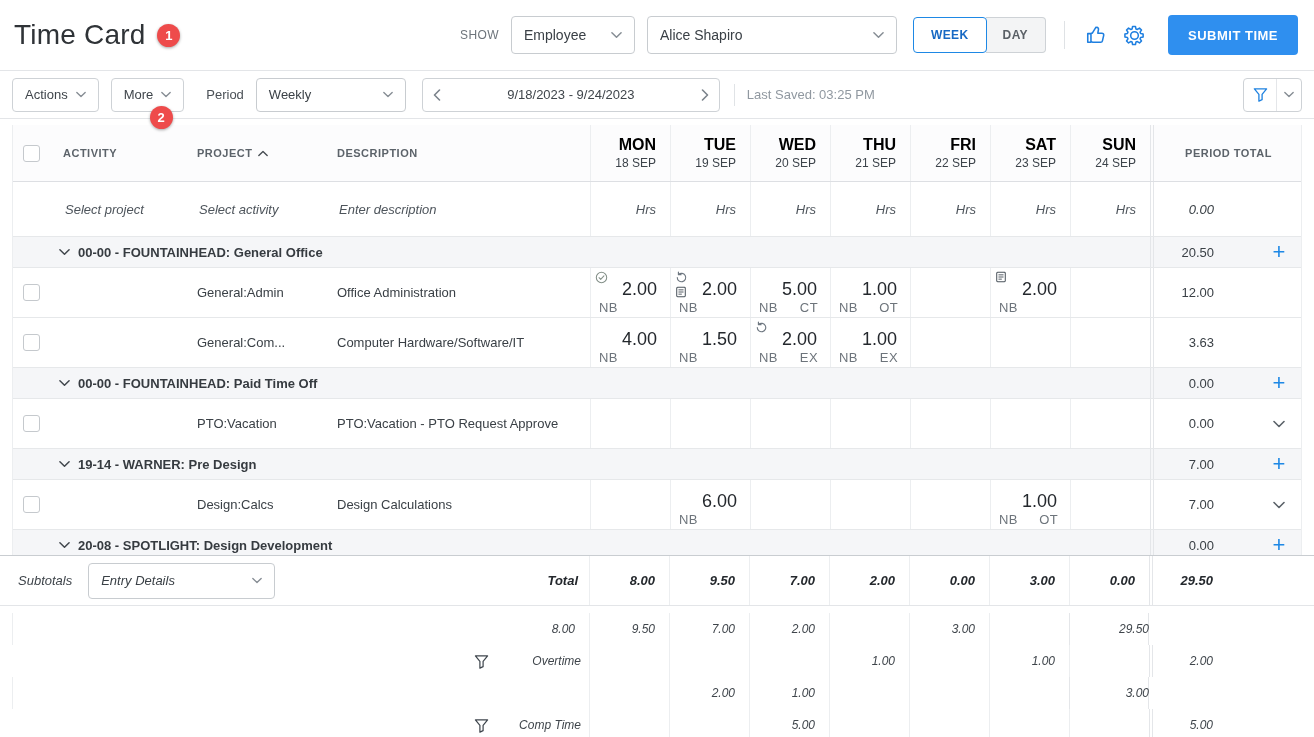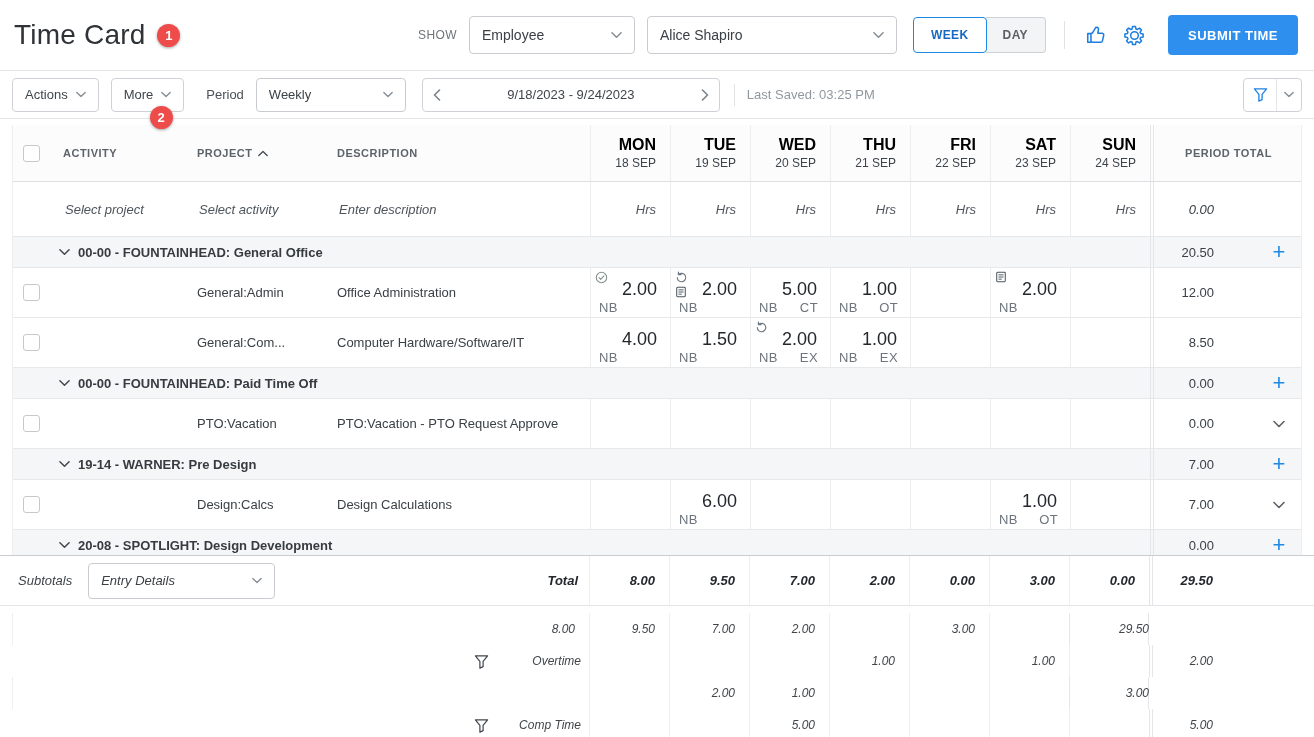--- a/index.html
+++ b/index.html
@@ -10,21 +10,21 @@
   .topbar{height:70px;display:flex;align-items:center;justify-content:space-between;padding:0 16px 0 14px;}
   .title-wrap{display:flex;align-items:center;}
   .page-title{font-size:28px;font-weight:500;color:#2f3337;letter-spacing:.2px;}
   .badge{min-width:23px;height:23px;border-radius:50%;background:#ee4b4b;color:#fff;font-size:13px;font-weight:700;
     display:flex;align-items:center;justify-content:center;box-shadow:0 1px 3px rgba(0,0,0,.35);}
   .badge-1{margin-left:12px;}
   .topbar-right{display:flex;align-items:center;gap:12px;}
   .show-label{font-size:12px;color:#6d747b;letter-spacing:.4px;}
   .select{height:38px;border:1px solid #c8ccd0;border-radius:4px;background:#fff;display:flex;align-items:center;
     justify-content:space-between;padding:0 12px;font-size:14px;color:#3a4046;cursor:pointer;}
-  .sel-show{width:166px;}
+  .sel-show{width:124px;}
   .sel-emp{width:250px;}
   .selchev{color:#868d94;display:flex;margin-left:8px;flex:none;}
   .seg{display:flex;margin-left:4px;}
   .seg-btn{height:36px;padding:0 17px;font-size:12px;font-weight:700;letter-spacing:.4px;border:1px solid #ced2d6;
     background:#f3f4f5;color:#5a6066;cursor:pointer;font-family:inherit;}
   .seg-btn.active{background:#fff;border-color:#1e88e5;color:#1769c4;border-radius:4px;position:relative;z-index:2;}
   .seg-btn.inactive{border-left:none;border-radius:0 4px 4px 0;margin-left:-1px;}
   .vdiv{width:1px;height:28px;background:#dfe2e5;margin:0 6px;}
   .icon-btn{color:#1e7fe0;display:flex;align-items:center;cursor:pointer;padding:2px;}
   .submit{height:40px;background:#2f8fef;color:#fff;border:none;border-radius:4px;font-size:13px;font-weight:700;
@@ -424,21 +424,21 @@
           <div class="tagrow">
             <span>NB</span>
             <span>EX</span>
           </div>
         </div>
         <div class="c daycell dc"></div>
         <div class="c daycell dc"></div>
         <div class="c daycell dc"></div>
         <div class="sp"></div>
         <div class="c totalcell">
-          <span class="tval">8.50</span>
+          <span class="tval">3.63</span>
           <span class="ticon"></span>
         </div>
       </div>
       <div class="trow group">
         <div class="c c-check"></div>
         <div class="c gname">
           <span class="ci">
             <svg width="11" height="8" viewBox="0 0 12 8">
               <path d="M1 1.5 6 6.5 11 1.5" fill="none" stroke="currentColor" stroke-width="1.6" stroke-linecap="round" stroke-linejoin="round"></path>
             </svg>

